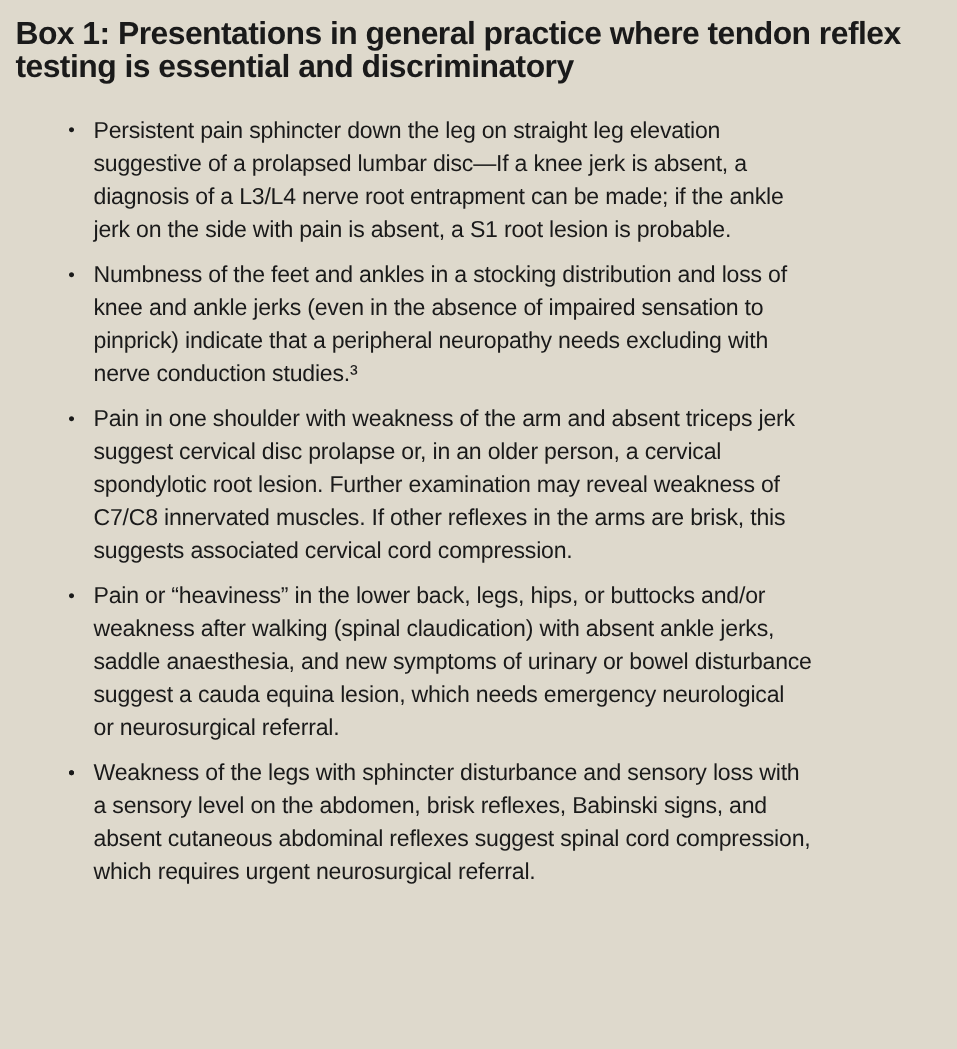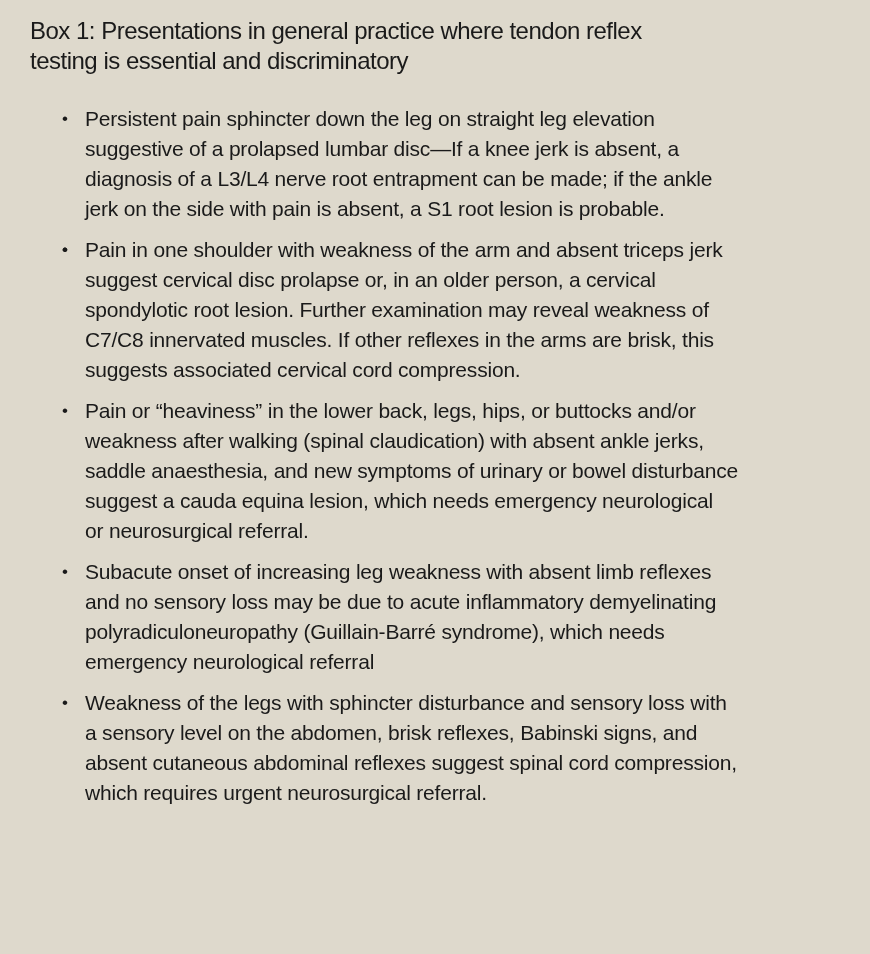--- a/index.html
+++ b/index.html
@@ -14,23 +14,23 @@
     font-family: "Liberation Sans", "DejaVu Sans", sans-serif;
     overflow: hidden;
   }
   .box {
     box-sizing: border-box;
     width: 870px;
     height: 954px;
     padding: 16px 14px 0 14px;
   }
   .box-title {
-    margin: 0 0 28px 16px;
-    font-size: 24px;
-    font-weight: normal;
+    margin: 0 0 28px 0;
+    font-size: 29px;
+    font-weight: bold;
     line-height: 30px;
     letter-spacing: -0.5px;
     white-space: pre-line;
   }
   ul.bullet-list {
     list-style: none;
     margin: 0;
     padding: 0 0 0 71px;
   }
   ul.bullet-list li {
@@ -56,33 +56,33 @@
 <body style="background: rgb(222, 217, 204); color: rgb(26, 26, 26);">
 
 <div class="box">
   <h2 class="box-title">Box 1: Presentations in general practice where tendon reflex
 testing is essential and discriminatory</h2>
   <ul class="bullet-list">
     <li><span class="bullet-marker">•</span><span class="bullet-text">Persistent pain sphincter down the leg on straight leg elevation
 suggestive of a prolapsed lumbar disc—If a knee jerk is absent, a
 diagnosis of a L3/L4 nerve root entrapment can be made; if the ankle
 jerk on the side with pain is absent, a S1 root lesion is probable.</span></li>
-    <li><span class="bullet-marker">•</span></li>
+    <li><span class="bullet-marker">•</span><span class="bullet-text">Numbness of the feet and ankles in a stocking distribution and loss of
+knee and ankle jerks (even in the absence of impaired sensation to
+pinprick) indicate that a peripheral neuropathy needs excluding with
+nerve conduction studies.³</span></li>
     <li><span class="bullet-marker">•</span><span class="bullet-text">Pain in one shoulder with weakness of the arm and absent triceps jerk
 suggest cervical disc prolapse or, in an older person, a cervical
 spondylotic root lesion. Further examination may reveal weakness of
 C7/C8 innervated muscles. If other reflexes in the arms are brisk, this
 suggests associated cervical cord compression.</span></li>
     <li><span class="bullet-marker">•</span><span class="bullet-text">Pain or “heaviness” in the lower back, legs, hips, or buttocks and/or
 weakness after walking (spinal claudication) with absent ankle jerks,
 saddle anaesthesia, and new symptoms of urinary or bowel disturbance
 suggest a cauda equina lesion, which needs emergency neurological
 or neurosurgical referral.</span></li>
-    <li><span class="bullet-marker">•</span><span class="bullet-text">Subacute onset of increasing leg weakness with absent limb reflexes
-and no sensory loss may be due to acute inflammatory demyelinating
-polyradiculoneuropathy (Guillain-Barré syndrome), which needs
-emergency neurological referral</span></li>
+    <li><span class="bullet-marker">•</span></li>
     <li><span class="bullet-marker">•</span><span class="bullet-text">Weakness of the legs with sphincter disturbance and sensory loss with
 a sensory level on the abdomen, brisk reflexes, Babinski signs, and
 absent cutaneous abdominal reflexes suggest spinal cord compression,
 which requires urgent neurosurgical referral.</span></li>
   </ul>
 </div>
 
 </body></html>

